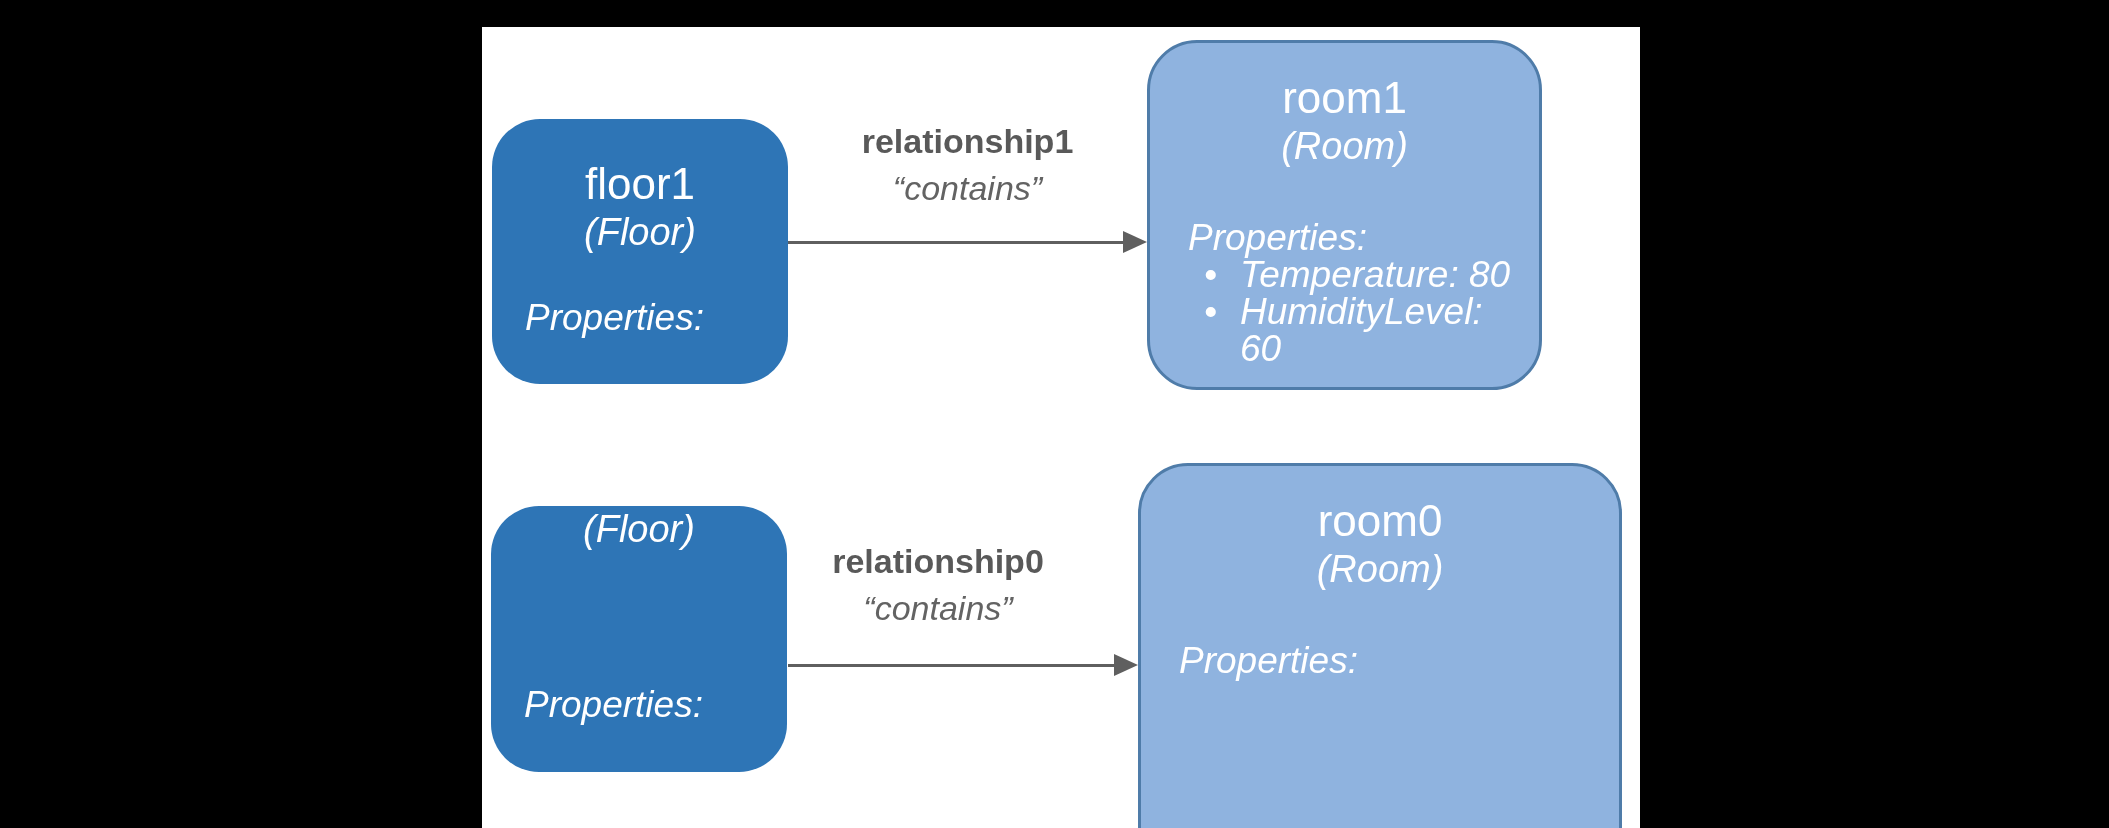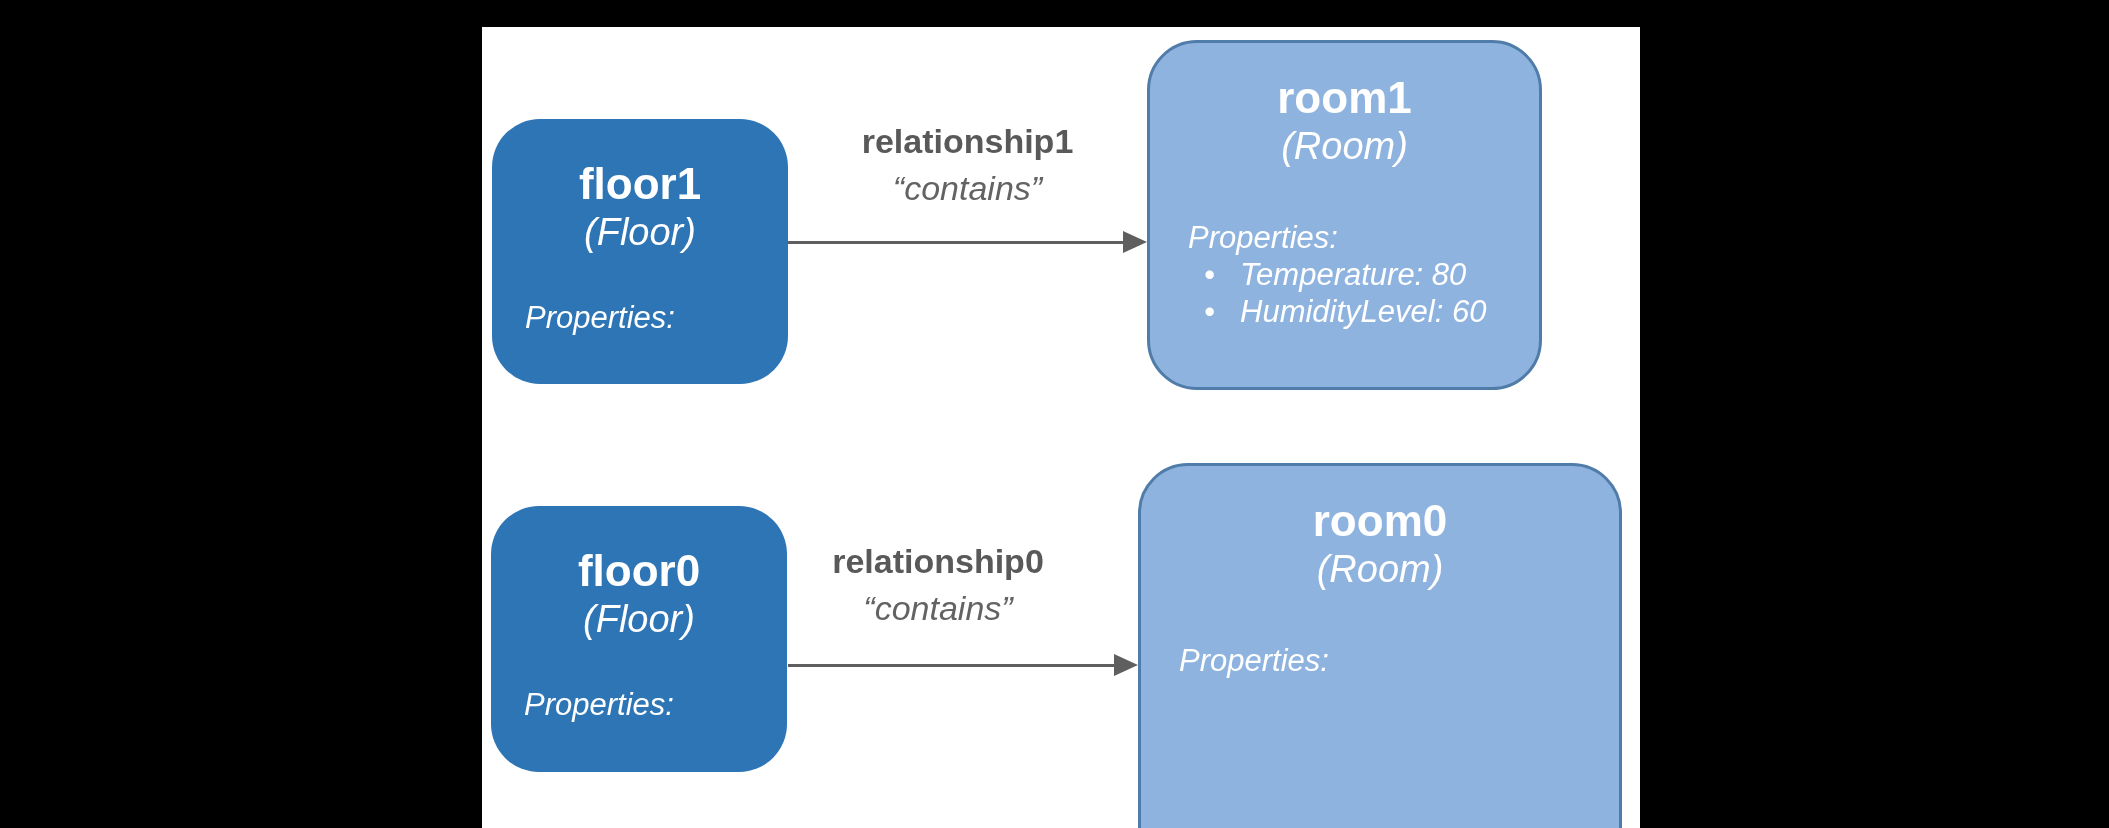--- a/index.html
+++ b/index.html
@@ -34,39 +34,39 @@
     background: var(--floor-fill, #2e75b6);
     border-radius: 48px;
   }
   .room-node {
     background: var(--room-fill, #8fb3df);
     border: 3px solid var(--room-border, #4f7ca9);
     border-radius: 50px;
   }
   .node-title {
     text-align: center;
-    font-weight: bold;
+    font-weight: normal;
     font-size: 44px;
     line-height: 50px;
     margin-top: 40px;
   }
   .room-node .node-title { margin-top: 30px; }
   .node-model {
     text-align: center;
     font-style: italic;
     font-size: 38px;
     line-height: 46px;
   }
   .node-props {
     position: absolute;
     left: 33px;
     right: 20px;
     top: 180px;
     font-style: italic;
-    font-size: 31px;
+    font-size: 37px;
     line-height: 37px;
   }
   .room-node .node-props { left: 38px; top: 176px; }
   .props-label { display: block; }
   ul.props-list {
     list-style: none;
     margin: 0;
     padding: 0;
   }
   ul.props-list li {
@@ -161,21 +161,20 @@
       <div class="node-props">
         <span class="props-label">Properties:</span>
         <ul class="props-list">
           <li>Temperature: 80</li>
           <li>HumidityLevel: 60</li>
         </ul>
       </div>
     </div>
 
     <div class="node floor-node floor0">
-      <div class="node-title">floor0</div>
       <div class="node-model">(Floor)</div>
       <div class="node-props">
         <span class="props-label">Properties:</span>
       </div>
     </div>
 
     <div class="rel-label rel0-label">
       <div class="rel-name">relationship0</div>
       <div class="rel-kind">“contains”</div>
     </div>

